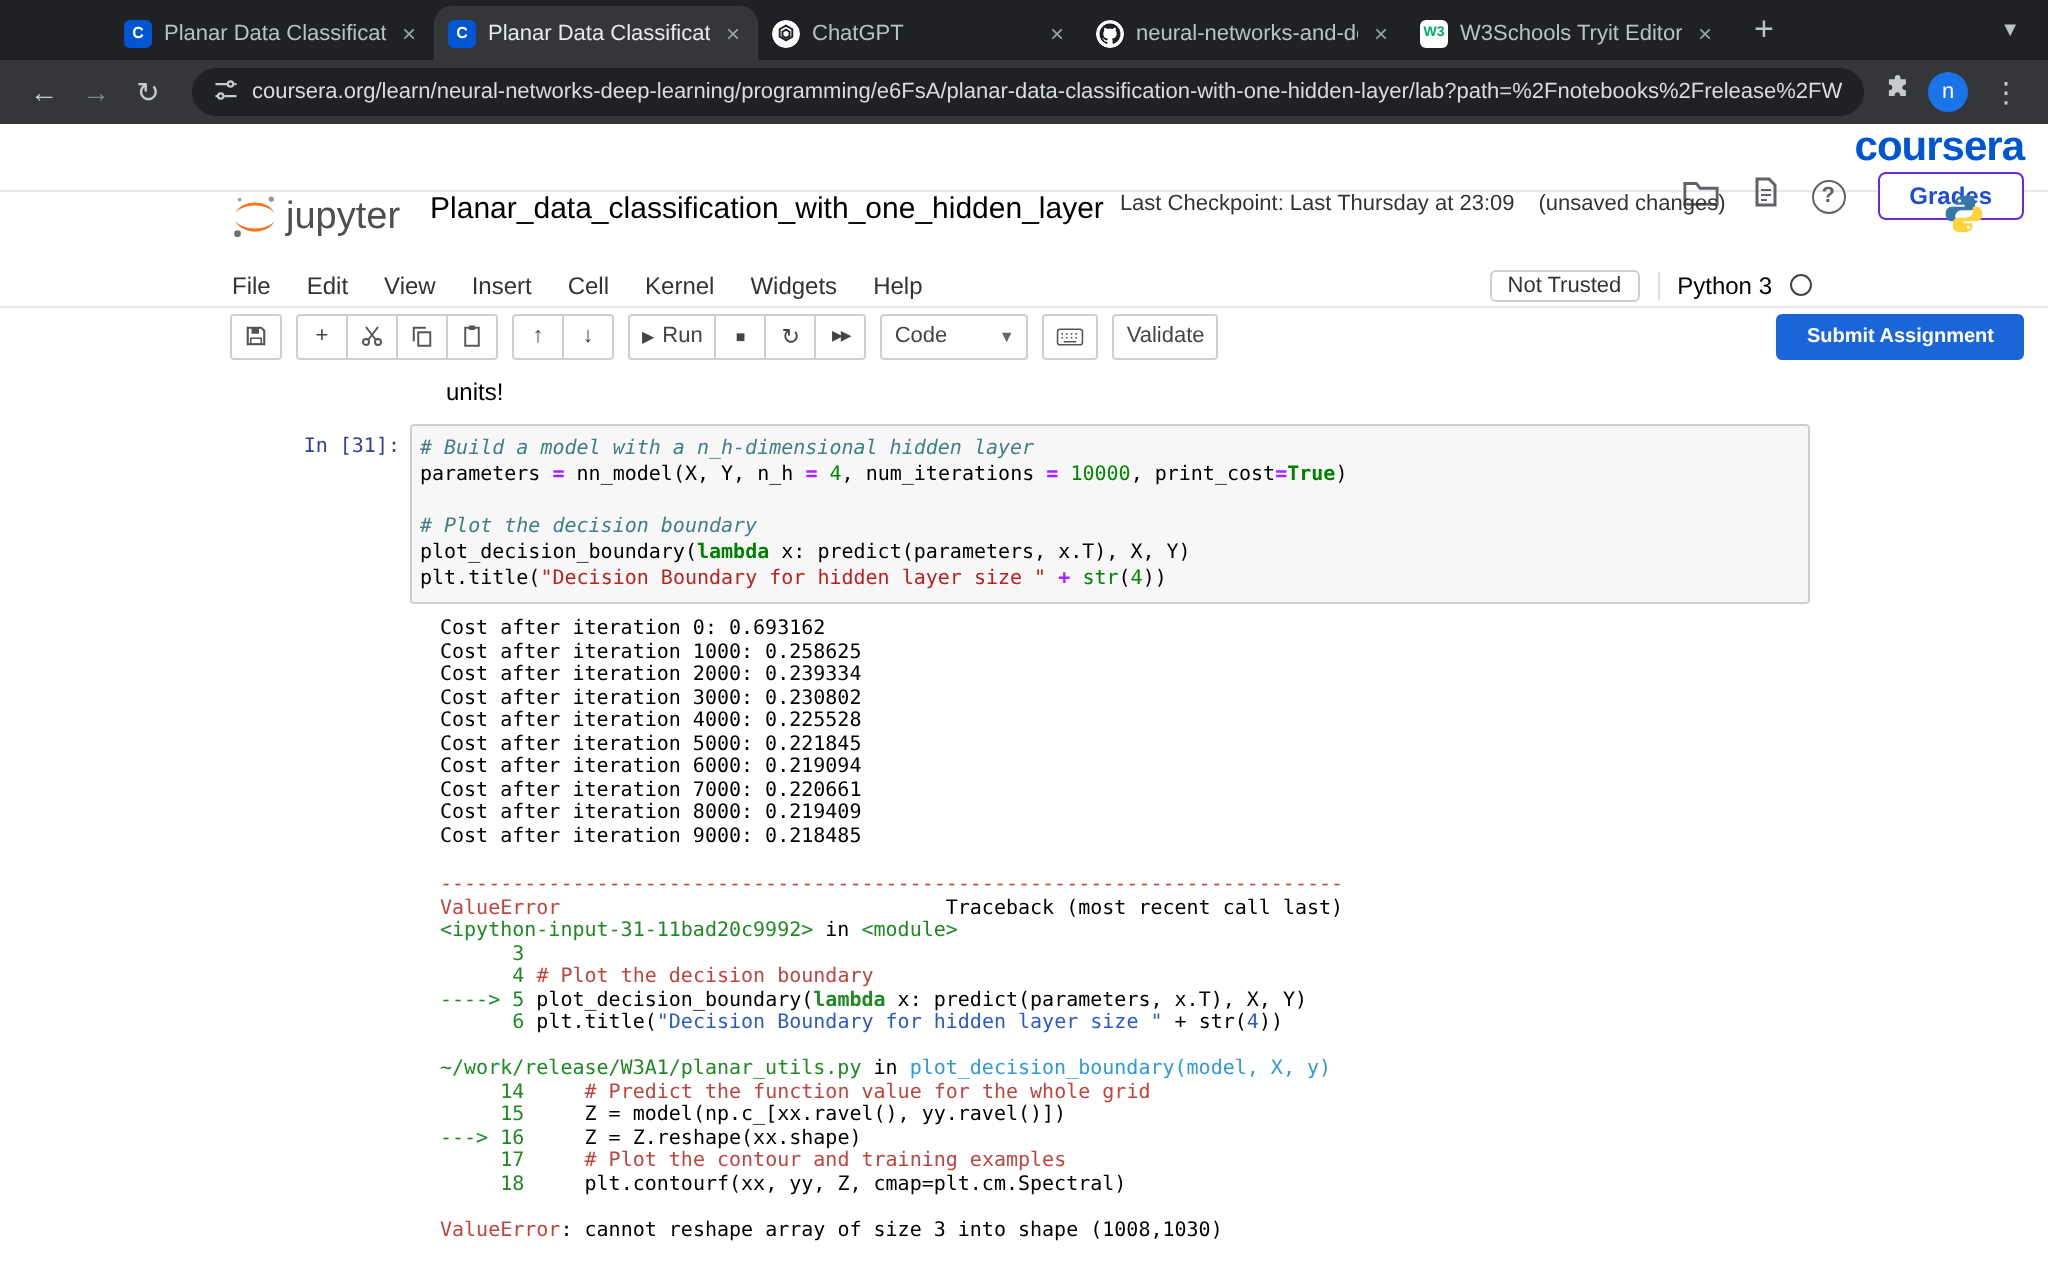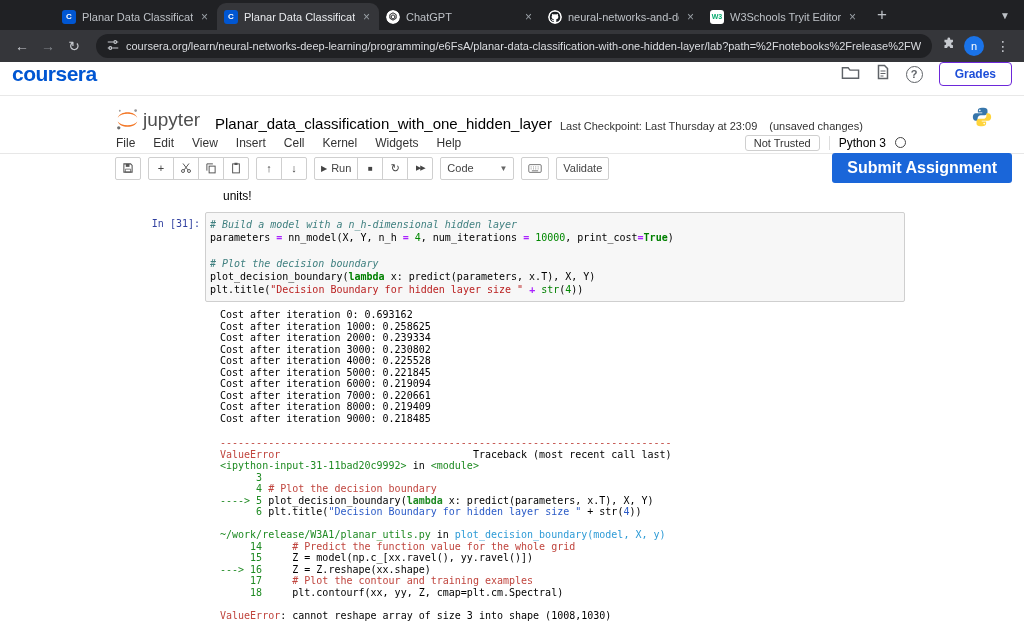--- a/index.html
+++ b/index.html
@@ -25,31 +25,31 @@
   .navic { color:#c7cacf; width:24px; text-align:center; font-size:14px; }
   .navic.dim { color:#82868b; }
   .urlpill { flex:1; height:24px; background:#202124; border-radius:12px; display:flex; align-items:center;
              padding:0 11px; gap:7px; color:#dadce0; font-size:11px; overflow:hidden; margin:0 8px; }
   .url { white-space:nowrap; overflow:hidden; }
   .avatar { width:20px; height:20px; border-radius:50%; background:#1a73e8; color:#fff; font-size:11px;
             display:flex; align-items:center; justify-content:center; margin:0 6px; }
   .menudots { color:#c7cacf; font-size:14px; padding:0 4px; }
 
   
-  .c-header { height:34px; background:#fff; display:flex; align-items:flex-start; padding:0 12px;
-              border-bottom:1px solid #e8e8e8; }
+  .c-header { height:34px; background:#fff; display:flex; align-items:flex-end; padding:0 12px;
+              border-bottom:1px solid #e8e8e8;flex-direction:column; }
   .c-logo { color:#0056D2; font-size:21px; font-weight:bold; letter-spacing:-0.5px; }
   .c-right { margin-left:auto; display:flex; align-items:center; gap:16px; }
   .help-circle { width:17px; height:17px; border:1.5px solid #5f6368; border-radius:50%; color:#5f6368;
                  font-size:11px; font-weight:bold; display:flex; align-items:center; justify-content:center; }
   .grades-btn { border:1px solid #6d28d9; color:#1d4ed8; font-size:12px; font-weight:bold;
                 padding:4px 15px; border-radius:4px; background:#fff; }
 
   
-  .j-header { height:36px; display:flex; align-items:flex-end; padding:0 31px 0 115px; background:#fff; }
+  .j-header { height:36px; display:flex; align-items:flex-start; padding:0 31px 0 115px; background:#fff; }
   .j-logo { display:flex; align-items:center; gap:3px; }
   .j-logo-text { font-size:19px; color:#4e4e4e; }
   .j-title { font-size:15px; color:#000; margin-left:15px; }
   .j-checkpoint { font-size:11px; color:#333; margin-left:8px; }
   .j-unsaved { font-size:11px; color:#333; margin-left:12px; }
   .py-logo { margin-left:auto; }
 
   
   .menubar { height:22px; display:flex; align-items:center; padding:0 12px 0 107px;
              border-bottom:1px solid #e7e7e7; font-size:12px; color:#333; background:#fff; }
@@ -66,21 +66,21 @@
   .tb-group { display:flex; }
   .tb-btn { min-width:26px; height:23px; background:#fff; border:1px solid #cfcfcf; display:flex;
             align-items:center; justify-content:center; font-size:11px; color:#444; margin-right:-1px;
             padding:0 6px; gap:4px; }
   .tb-group .tb-btn:first-child { border-radius:2px 0 0 2px; }
   .tb-group .tb-btn:last-child { border-radius:0 2px 2px 0; margin-right:0; }
   .tb-group .tb-btn:only-child { border-radius:2px;gap:24px; }
   .ffwd { font-size:7px; letter-spacing:-1px; }
   .caret { font-size:8px; color:#666; }
   .cell-type { width:74px; justify-content:space-between; }
-  .submit-btn { margin-left:auto; background:#1a66d9; color:#fff; font-size:16px; font-weight:bold;
+  .submit-btn { margin-left:auto; background:#1a66d9; color:#fff; font-size:10px; font-weight:bold;
                 border:none; padding:6px 15px; border-radius:3px; }
 
   
   .content { height:458px; background:#fff; overflow:hidden; padding-top:5px; }
   .nb { margin-left:205px; width:700px; }
   .md-tail { font-size:12px; color:#000; margin:2px 0 9px 18px; }
   .cellrow { position:relative; }
   .prompt { position:absolute; left:-63px; top:6px; width:58px; text-align:right;
             font-family:"DejaVu Sans Mono","Liberation Mono",monospace; font-size:10px; color:#303F9F; }
   .inputbox { border:1px solid #cfcfcf; background:#f7f7f7; border-radius:2px; padding:5px 4px; }

